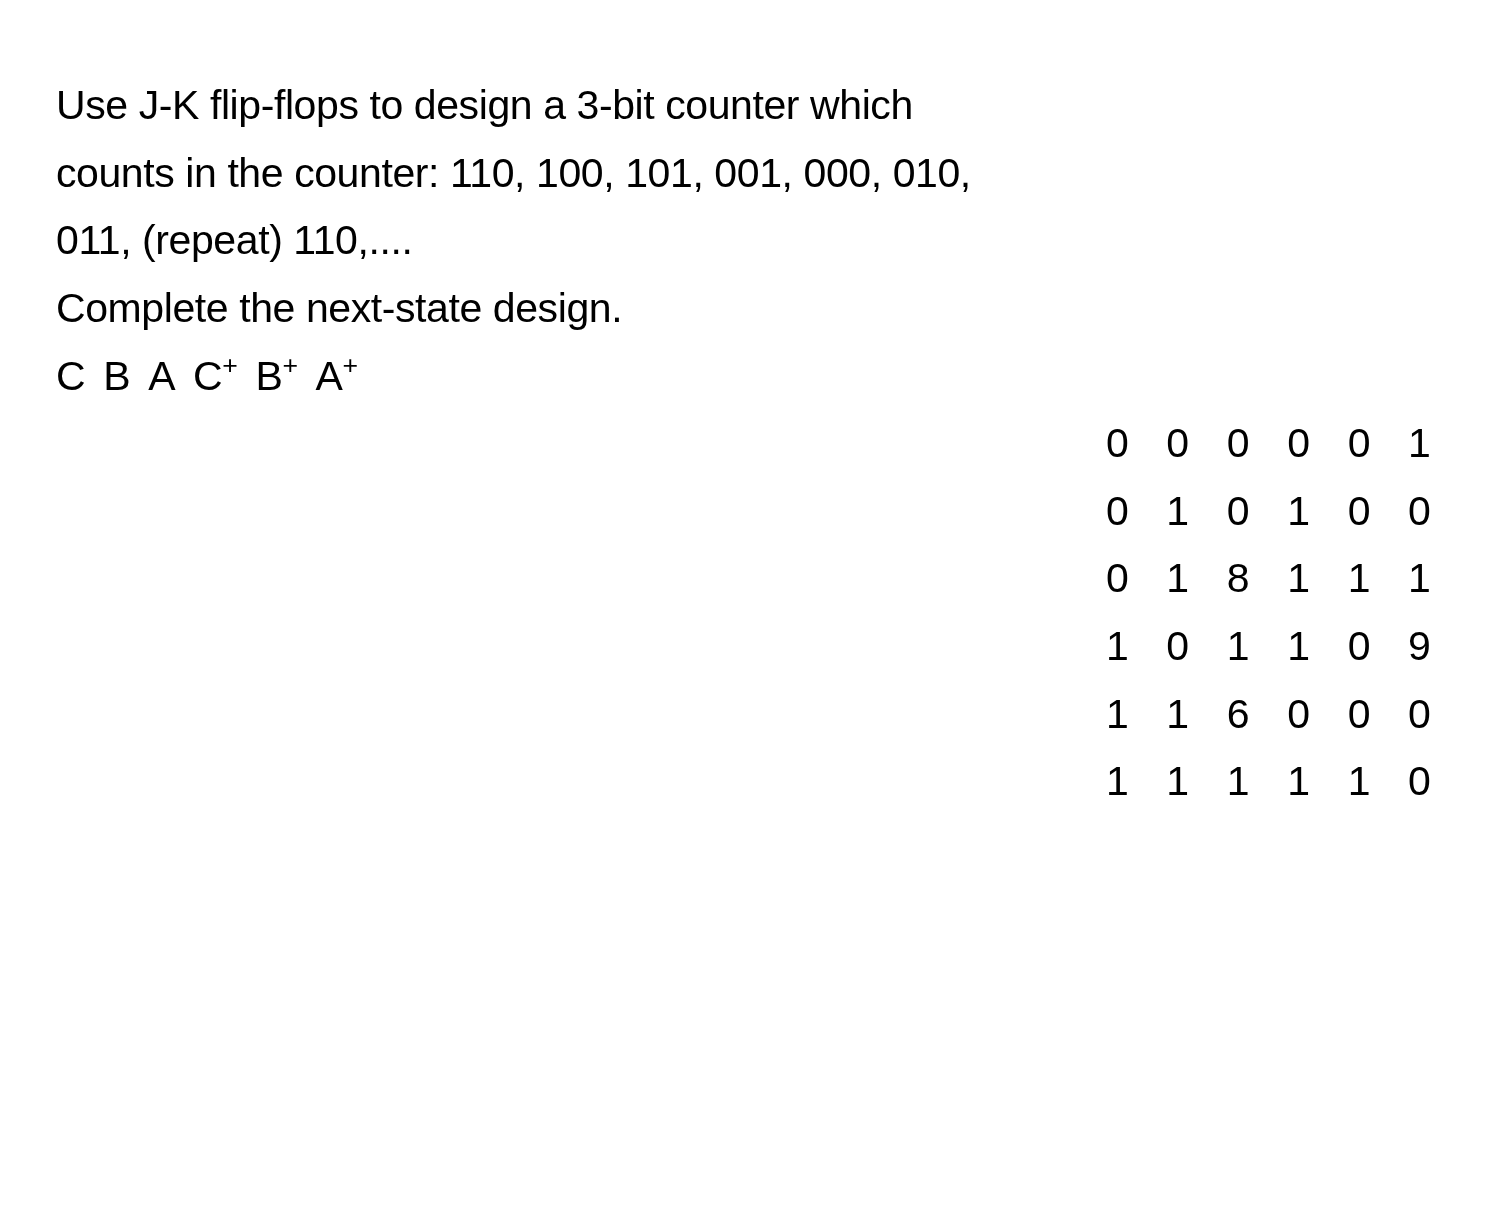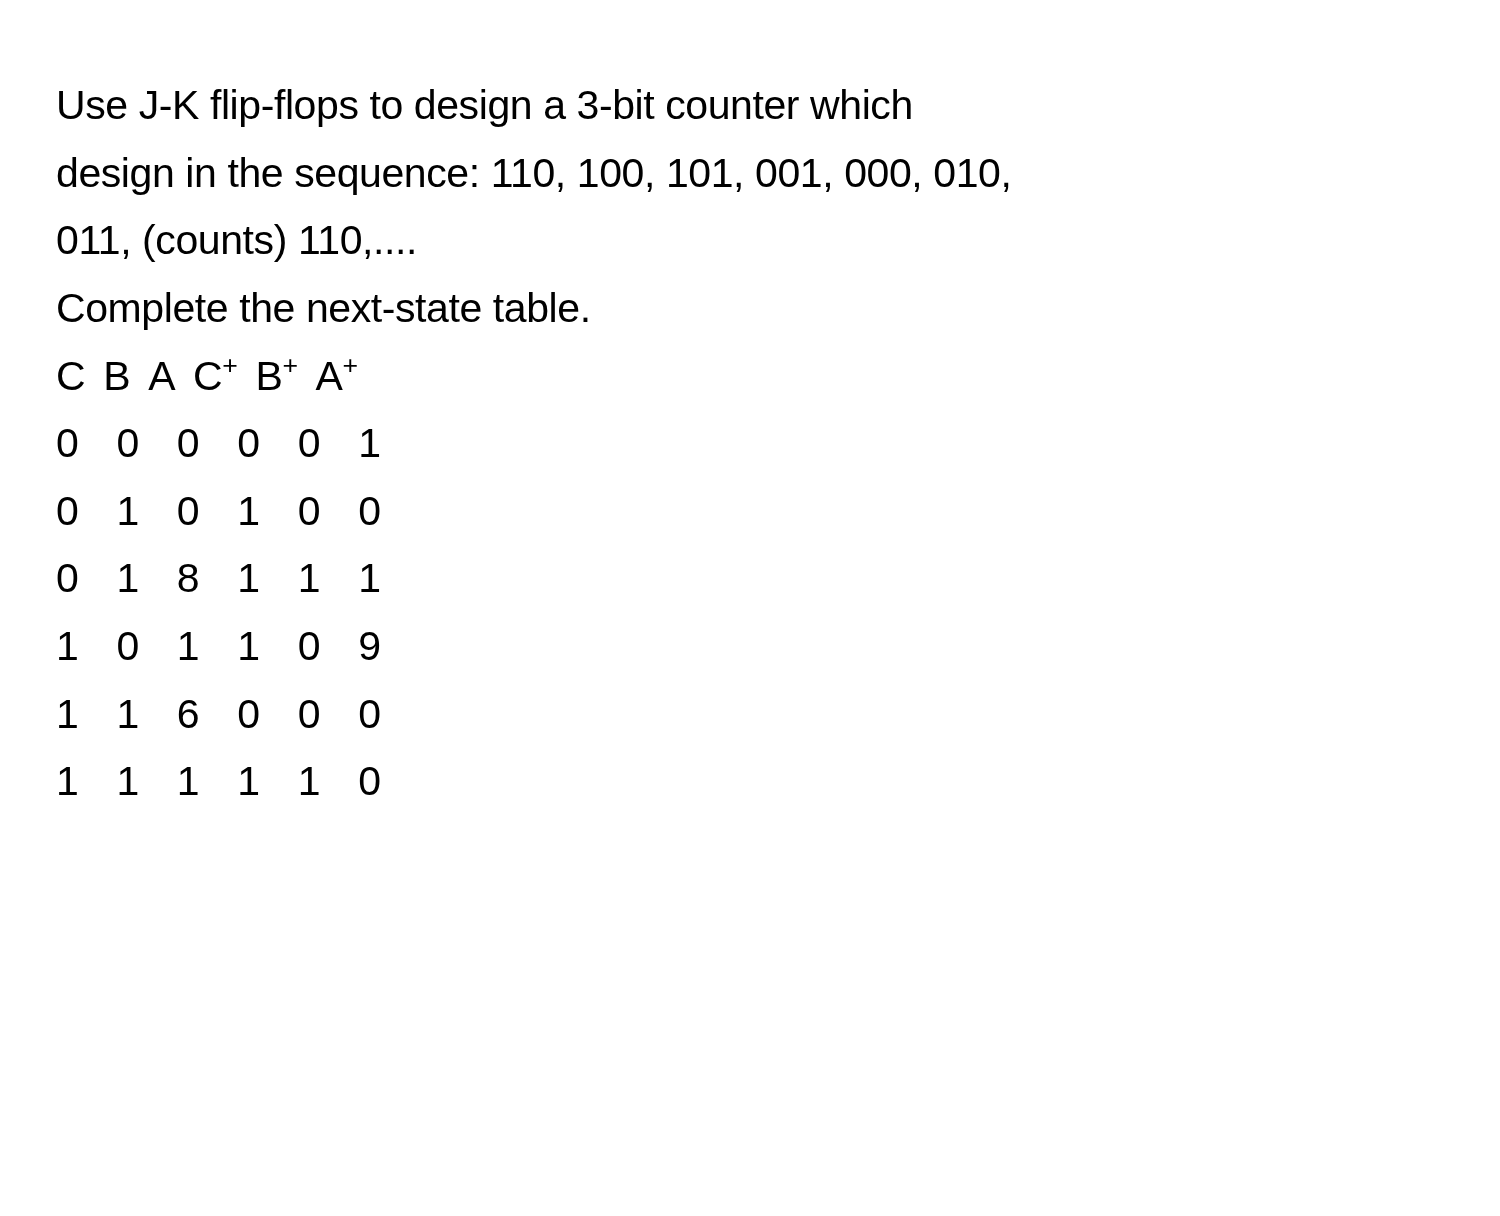--- a/index.html
+++ b/index.html
@@ -36,31 +36,32 @@
     }
     .sup {
       font-size: 0.65em;
       vertical-align: super;
       position: relative;
       top: -0.05em;
     }
     .table-rows .row {
       display: block;
       letter-spacing: 0.32em;
+      text-align: right;
     }
   </style>
 </head>
 <body>
 
 <div class="content">
   <div class="paragraph">
     <span class="line">Use J-K flip-flops to design a 3-bit counter which</span>
-    <span class="line">design in the sequence: 110, 100, 101, 001, 000, 010,</span>
-    <span class="line">011, (counts) 110,....</span>
-    <span class="line">Complete the next-state table.</span>
+    <span class="line">counts in the counter: 110, 100, 101, 001, 000, 010,</span>
+    <span class="line">011, (repeat) 110,....</span>
+    <span class="line">Complete the next-state design.</span>
   </div>
 
   <div class="header-row">
     <span class="hdr">C</span>
     <span class="hdr">B</span>
     <span class="hdr">A</span>
     <span class="hdr"><span>C</span><span class="sup">+</span></span>
     <span class="hdr"><span>B</span><span class="sup">+</span></span>
     <span class="hdr"><span>A</span><span class="sup">+</span></span>
   </div>

